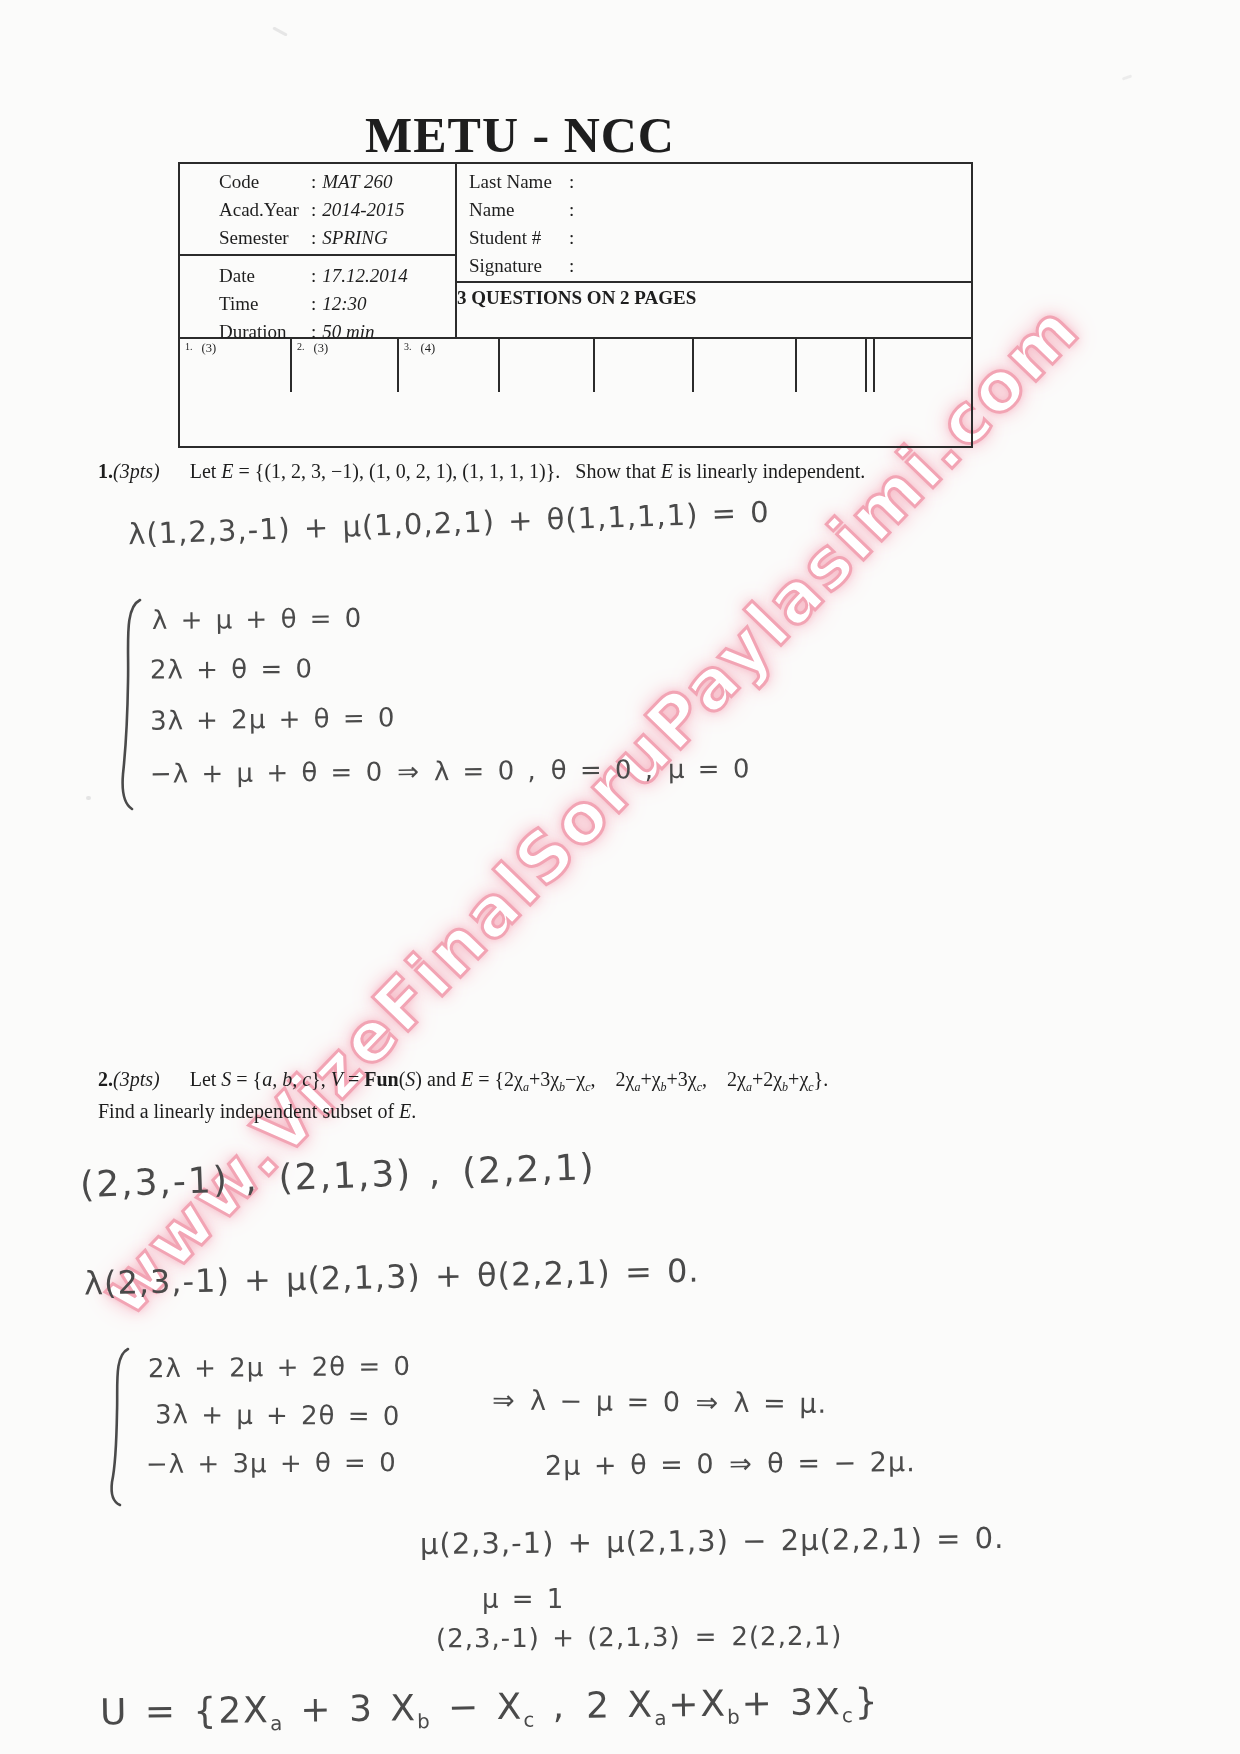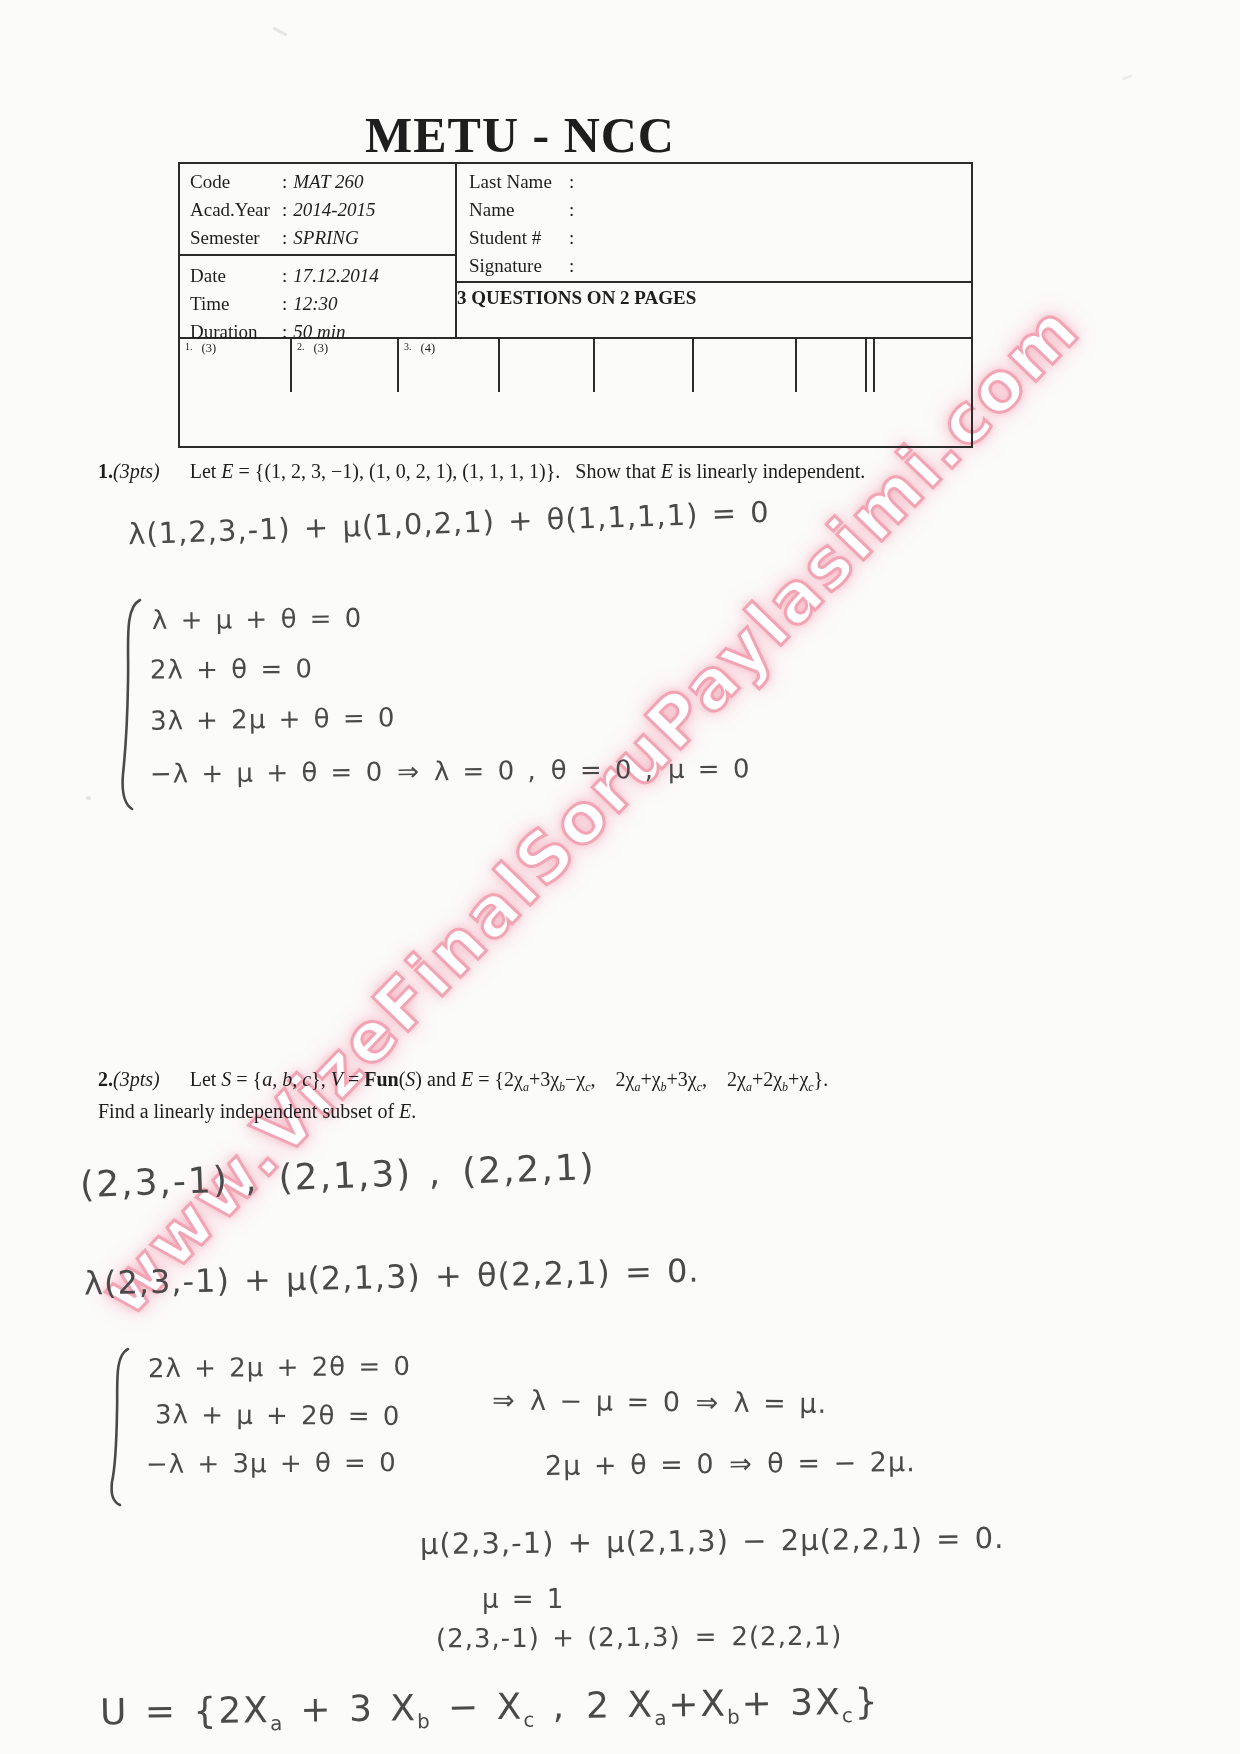--- a/index.html
+++ b/index.html
@@ -17,21 +17,21 @@
   
   .exam-table{position:absolute;left:178px;top:162px;width:795px;height:286px;
               border:2px solid #2b2b2b;box-sizing:border-box;z-index:2;font-size:19px;}
   .t-header{height:54px;border-bottom:2px solid #2b2b2b;box-sizing:border-box;text-align:center;
             font-weight:bold;padding-top:4px;}
   .t-header div{line-height:23px;font-size:20px;}
   .t-mid{display:flex;height:175px;border-bottom:2px solid #2b2b2b;box-sizing:border-box;}
   .t-left{width:277px;border-right:2px solid #2b2b2b;box-sizing:border-box;}
   .t-left-a{height:92px;border-bottom:2px solid #2b2b2b;box-sizing:border-box;padding:4px 0 0 10px;}
   .t-left-b{padding:6px 0 0 10px;}
-  .irow{display:flex;line-height:28px;white-space:nowrap;}
+  .irow{display:flex;line-height:28px;white-space:nowrap;margin-left:29px;}
   .lbl{display:inline-block;width:92px;}
   .colon{margin-right:6px;}
   .val{font-style:italic;}
   .t-right{flex:1;min-width:0;}
   .t-fields{height:119px;border-bottom:2px solid #2b2b2b;box-sizing:border-box;padding:4px 0 0 12px;}
   .frow{display:flex;line-height:28px;}
   .flbl{display:inline-block;width:100px;}
   .t-notice{text-align:left;font-weight:bold;padding-top:3px;}
   .t-notice div{line-height:24px;font-size:19px;}
   .t-grades{display:flex;height:53px;}

